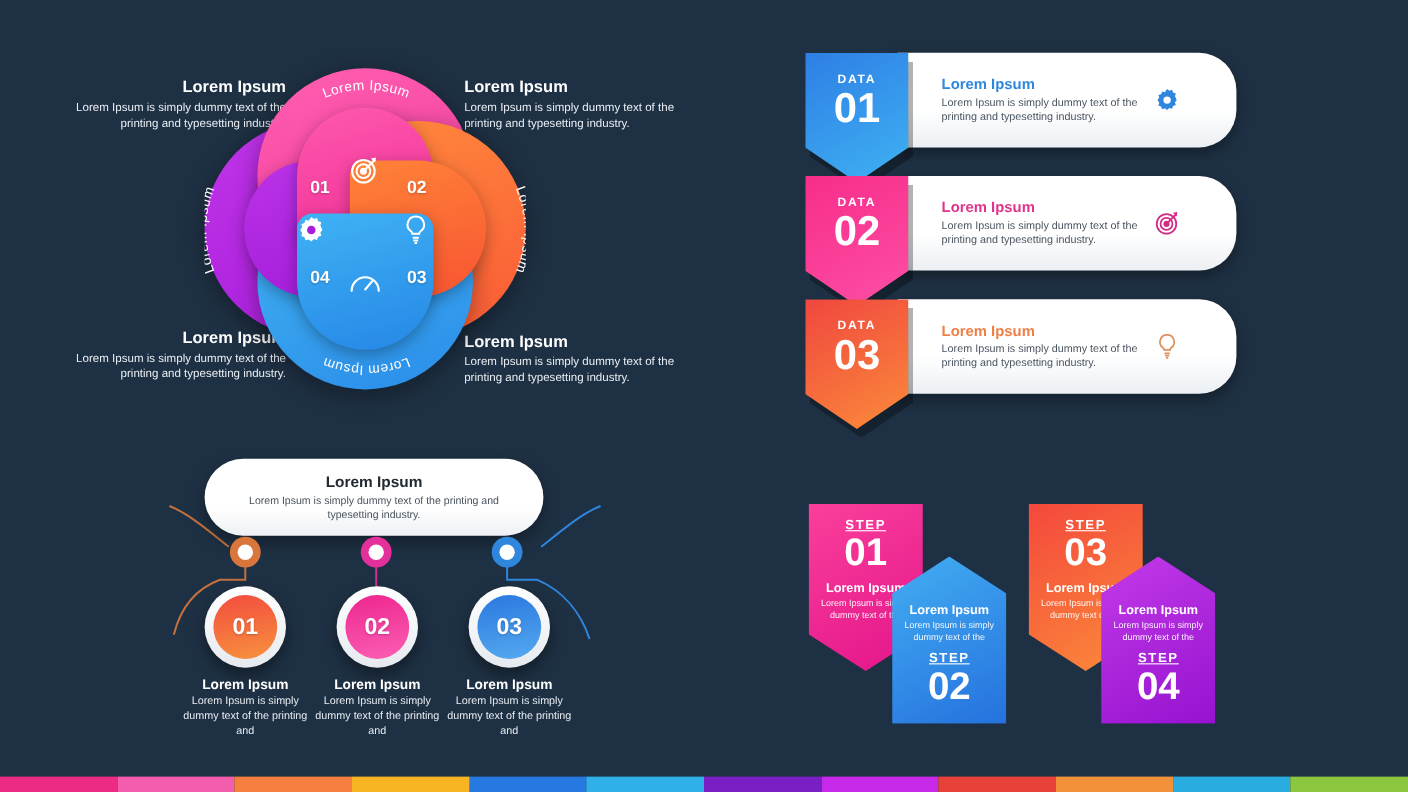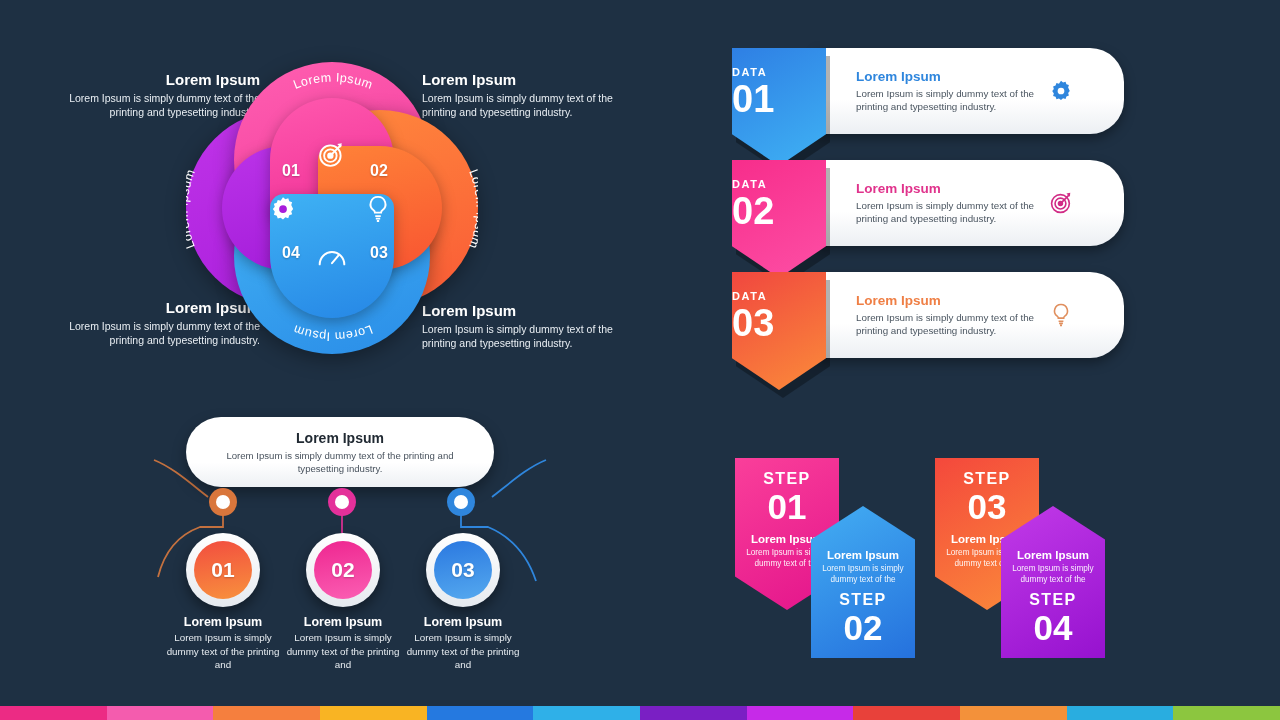--- a/index.html
+++ b/index.html
@@ -82,21 +82,21 @@
 
   
   #data-rows { position: absolute; left: 732px; top: 48px; width: 400px; height: 340px; }
   .data-row { position: absolute; left: 0; width: 392px; height: 86px; }
   .dr-1 { top: 0px; }
   .dr-2 { top: 112px; }
   .dr-3 { top: 224px; }
 
   .dr-tag {
     position: absolute; left: 0; top: 0; width: 94px; height: 118px;
-    display: flex; flex-direction: column; justify-content: flex-start;
+    display: flex; flex-direction: column; align-items: center; justify-content: flex-start;
     padding-top: 18px; color: #fff;
     clip-path: polygon(0 0, 100% 0, 100% 73%, 50% 100%, 0 73%);
     filter: drop-shadow(2px 5px 7px rgba(0,0,0,.40));
     z-index: 3;
   }
   .dr-tag-shadow {
     position: absolute; left: 4px; top: 8px; width: 94px; height: 118px;
     clip-path: polygon(0 0, 100% 0, 100% 73%, 50% 100%, 0 73%);
     background: rgba(0,0,0,.30); z-index: 2;
   }
@@ -181,21 +181,21 @@
   }
   .step .body { padding: 12px 8px 0; }
   .step-up {
     height: 152px;
     clip-path: polygon(0 0, 100% 0, 100% 78%, 50% 100%, 0 78%);
   }
   .step-dn {
     height: 152px;
     clip-path: polygon(50% 0, 100% 22%, 100% 100%, 0 100%, 0 22%);
   }
-  .s-word { font-size: 16px; font-weight: bold; letter-spacing: 1.4px; }
+  .s-word { font-size: 12px; font-weight: bold; letter-spacing: 1.4px; text-decoration: underline; }
   .s-num  { font-size: 35px; font-weight: bold; line-height: 38px; }
   .s-h    { font-size: 11.5px; font-weight: bold; margin-top: 7px; }
   .s-p    { font-size: 8.2px; line-height: 11px; margin-top: 2px; opacity: .92; }
   .s1 { left: 0px;   top: 0px;   background: linear-gradient(150deg,#fa3f9a,#e3148b); }
   .s2 { left: 76px;  top: 48px;  background: linear-gradient(150deg,#43aef3,#2571dd); }
   .s3 { left: 200px; top: 0px;   background: linear-gradient(150deg,#f4483c,#fb8b3a); }
   .s4 { left: 266px; top: 48px;  background: linear-gradient(150deg,#c23ae8,#9612cf); }
   .step-dn .body { padding-top: 36px; }
   .step-dn .s-word { margin-top: 6px; }
 

